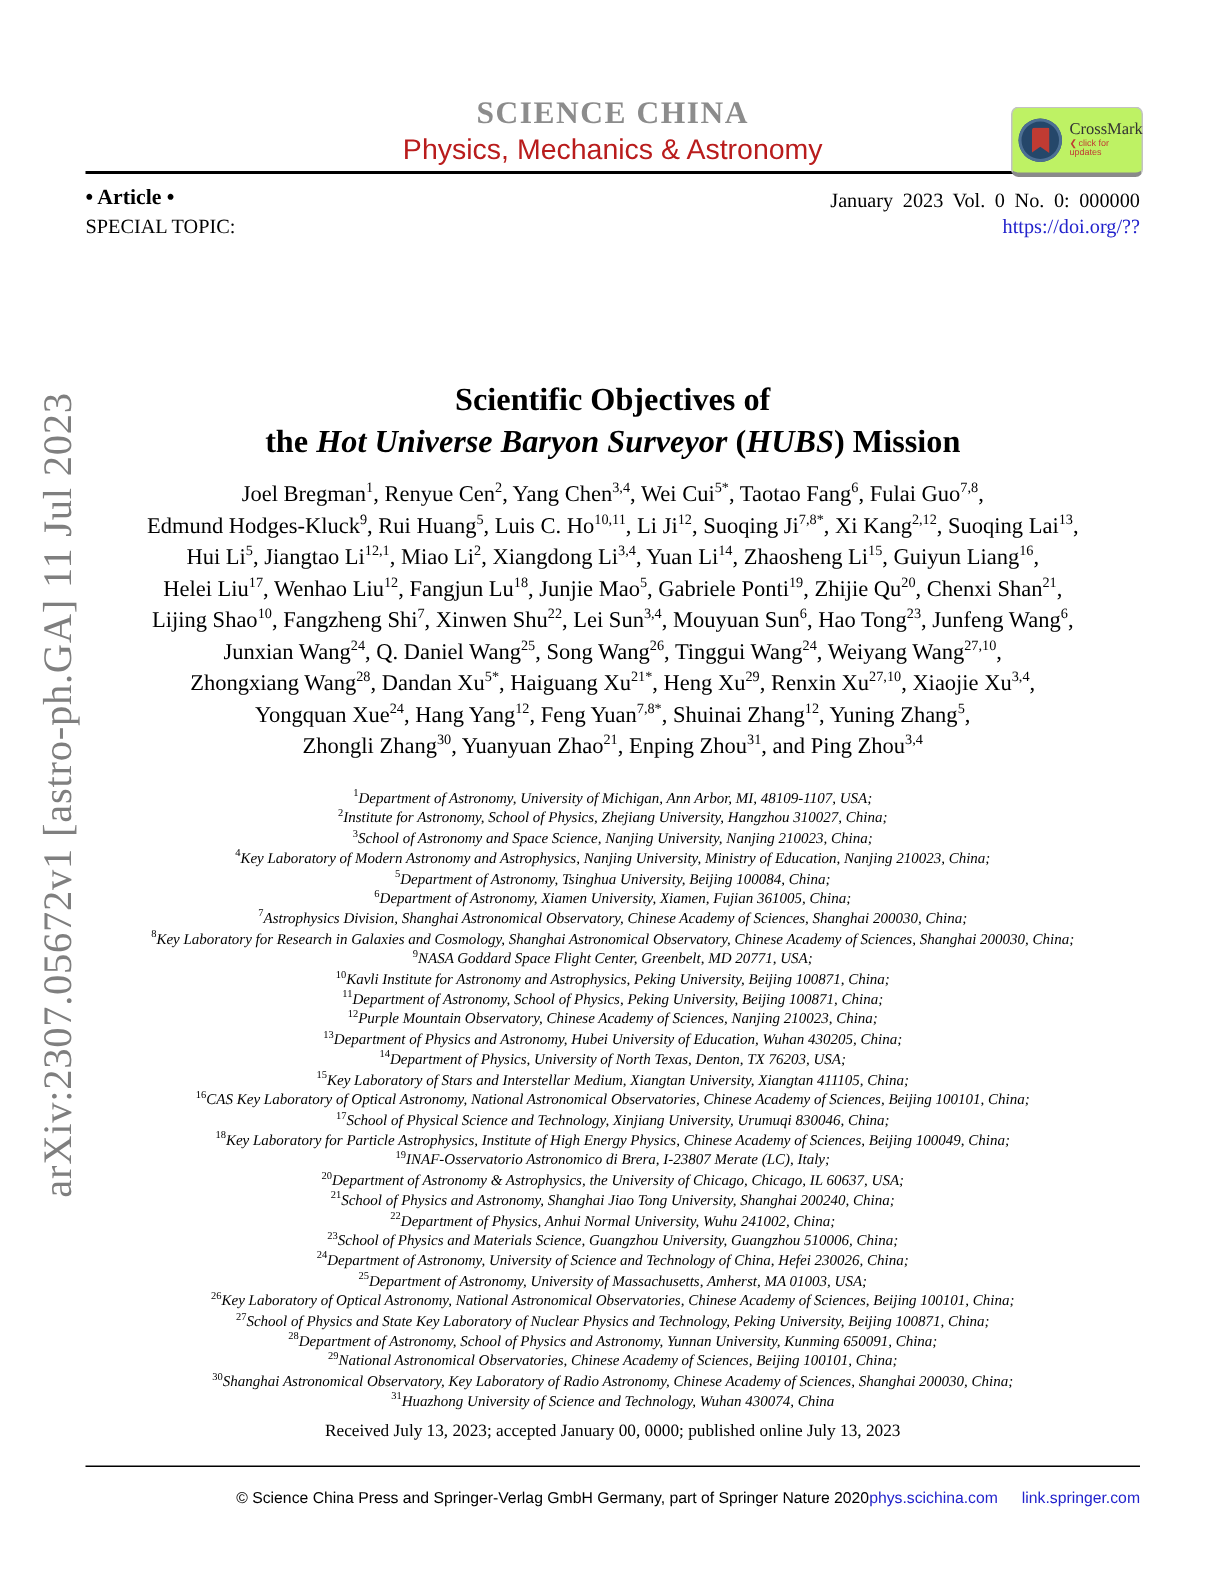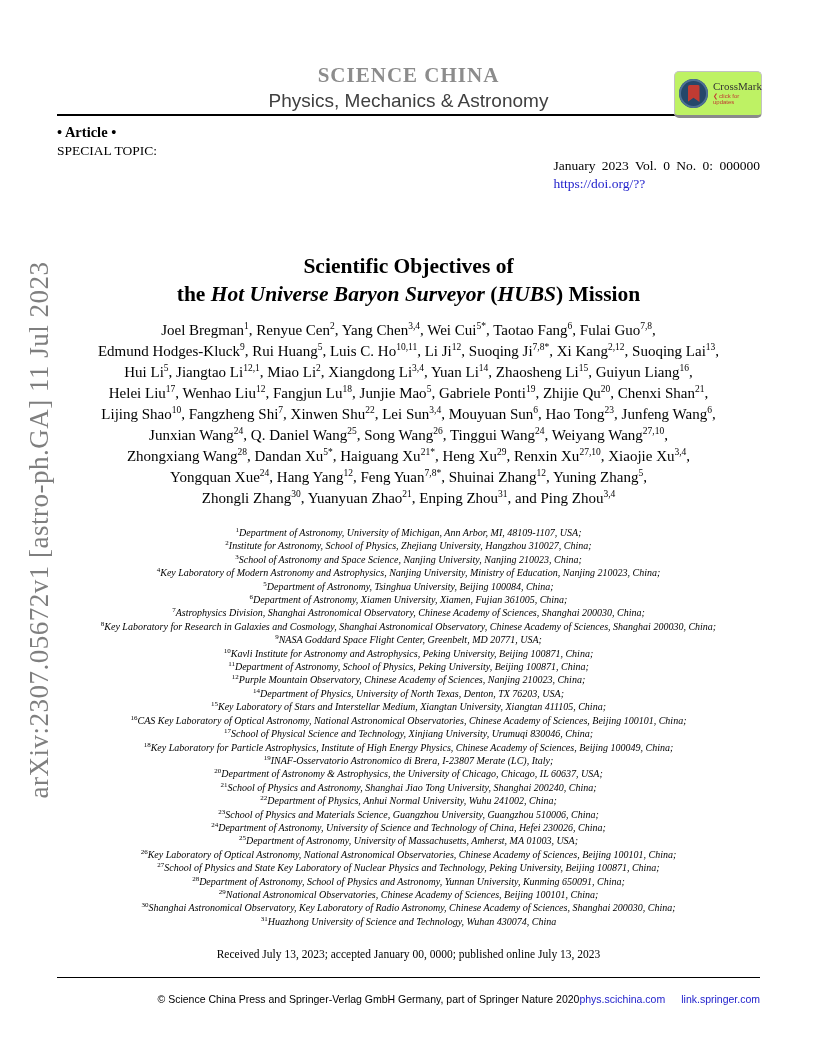--- a/index.html
+++ b/index.html
@@ -24,21 +24,21 @@
     letter-spacing:0.5px;
   }
   
   .journal-head{position:absolute;top:63px;left:57px;width:703px;text-align:center;}
   .journal-name{
     font-family:"Liberation Serif", serif;
     font-weight:bold;font-size:21px;color:#8c8c8c;letter-spacing:1px;
   }
   .journal-subtitle{
     font-family:"Liberation Sans", sans-serif;
-    font-size:19px;color:#404040;margin-top:2px;
+    font-size:19px;color:#b91c1c;margin-top:2px;
   }
   .head-rule{position:absolute;top:114px;left:57px;width:703px;height:2px;background:#000;}
 
   
   .crossmark{
     position:absolute;top:71px;right:54px;width:88px;height:47px;
     background:#bef264;border:1px solid #c2c2c2;border-bottom:3px solid #8a8a8a;
     border-radius:5px;display:flex;align-items:center;gap:5px;
     padding:0 4px;box-sizing:border-box;z-index:5;
   }
@@ -53,21 +53,21 @@
   }
   .cm-textcol{display:flex;flex-direction:column;line-height:1.05;}
   .cm-label{font-family:"Liberation Serif", serif;font-size:11px;color:#333;}
   .cm-sub{font-family:"Liberation Sans", sans-serif;font-size:6px;color:#c13b33;}
   .cm-arrow{color:#c13b33;font-size:6px;margin-right:1px;}
 
   
   .meta-left{position:absolute;top:124px;left:57px;}
   .article-type{font-weight:bold;font-size:14.5px;}
   .special-topic{font-size:13.5px;margin-top:2px;}
-  .meta-right{position:absolute;top:126px;right:56px;margin-top:32px;}
+  .meta-right{position:absolute;top:126px;right:56px;text-align:right;}
   .issue-info{font-size:13.5px;word-spacing:3px;}
   .doi-link{font-size:13.5px;color:#2222cc;text-decoration:none;display:inline-block;margin-top:1px;}
 
   
   .paper-title{
     position:absolute;top:252px;left:57px;width:703px;text-align:center;
     font-weight:bold;font-size:21.5px;line-height:28px;
   }
   .paper-title .it{font-style:italic;}
 
@@ -157,20 +157,21 @@
       <div><sup>3</sup><span>School of Astronomy and Space Science, Nanjing University, Nanjing 210023, China;</span></div>
       <div><sup>4</sup><span>Key Laboratory of Modern Astronomy and Astrophysics, Nanjing University, Ministry of Education, Nanjing 210023, China;</span></div>
       <div><sup>5</sup><span>Department of Astronomy, Tsinghua University, Beijing 100084, China;</span></div>
       <div><sup>6</sup><span>Department of Astronomy, Xiamen University, Xiamen, Fujian 361005, China;</span></div>
       <div><sup>7</sup><span>Astrophysics Division, Shanghai Astronomical Observatory, Chinese Academy of Sciences, Shanghai 200030, China;</span></div>
       <div><sup>8</sup><span>Key Laboratory for Research in Galaxies and Cosmology, Shanghai Astronomical Observatory, Chinese Academy of Sciences, Shanghai 200030, China;</span></div>
       <div><sup>9</sup><span>NASA Goddard Space Flight Center, Greenbelt, MD 20771, USA;</span></div>
       <div><sup>10</sup><span>Kavli Institute for Astronomy and Astrophysics, Peking University, Beijing 100871, China;</span></div>
       <div><sup>11</sup><span>Department of Astronomy, School of Physics, Peking University, Beijing 100871, China;</span></div>
       <div><sup>12</sup><span>Purple Mountain Observatory, Chinese Academy of Sciences, Nanjing 210023, China;</span></div>
+      <div><sup>13</sup><span>Department of Physics and Astronomy, Hubei University of Education, Wuhan 430205, China;</span></div>
       <div><sup>14</sup><span>Department of Physics, University of North Texas, Denton, TX 76203, USA;</span></div>
       <div><sup>15</sup><span>Key Laboratory of Stars and Interstellar Medium, Xiangtan University, Xiangtan 411105, China;</span></div>
       <div><sup>16</sup><span>CAS Key Laboratory of Optical Astronomy, National Astronomical Observatories, Chinese Academy of Sciences, Beijing 100101, China;</span></div>
       <div><sup>17</sup><span>School of Physical Science and Technology, Xinjiang University, Urumuqi 830046, China;</span></div>
       <div><sup>18</sup><span>Key Laboratory for Particle Astrophysics, Institute of High Energy Physics, Chinese Academy of Sciences, Beijing 100049, China;</span></div>
       <div><sup>19</sup><span>INAF-Osservatorio Astronomico di Brera, I-23807 Merate (LC), Italy;</span></div>
       <div><sup>20</sup><span>Department of Astronomy &amp; Astrophysics, the University of Chicago, Chicago, IL 60637, USA;</span></div>
       <div><sup>21</sup><span>School of Physics and Astronomy, Shanghai Jiao Tong University, Shanghai 200240, China;</span></div>
       <div><sup>22</sup><span>Department of Physics, Anhui Normal University, Wuhu 241002, China;</span></div>
       <div><sup>23</sup><span>School of Physics and Materials Science, Guangzhou University, Guangzhou 510006, China;</span></div>

